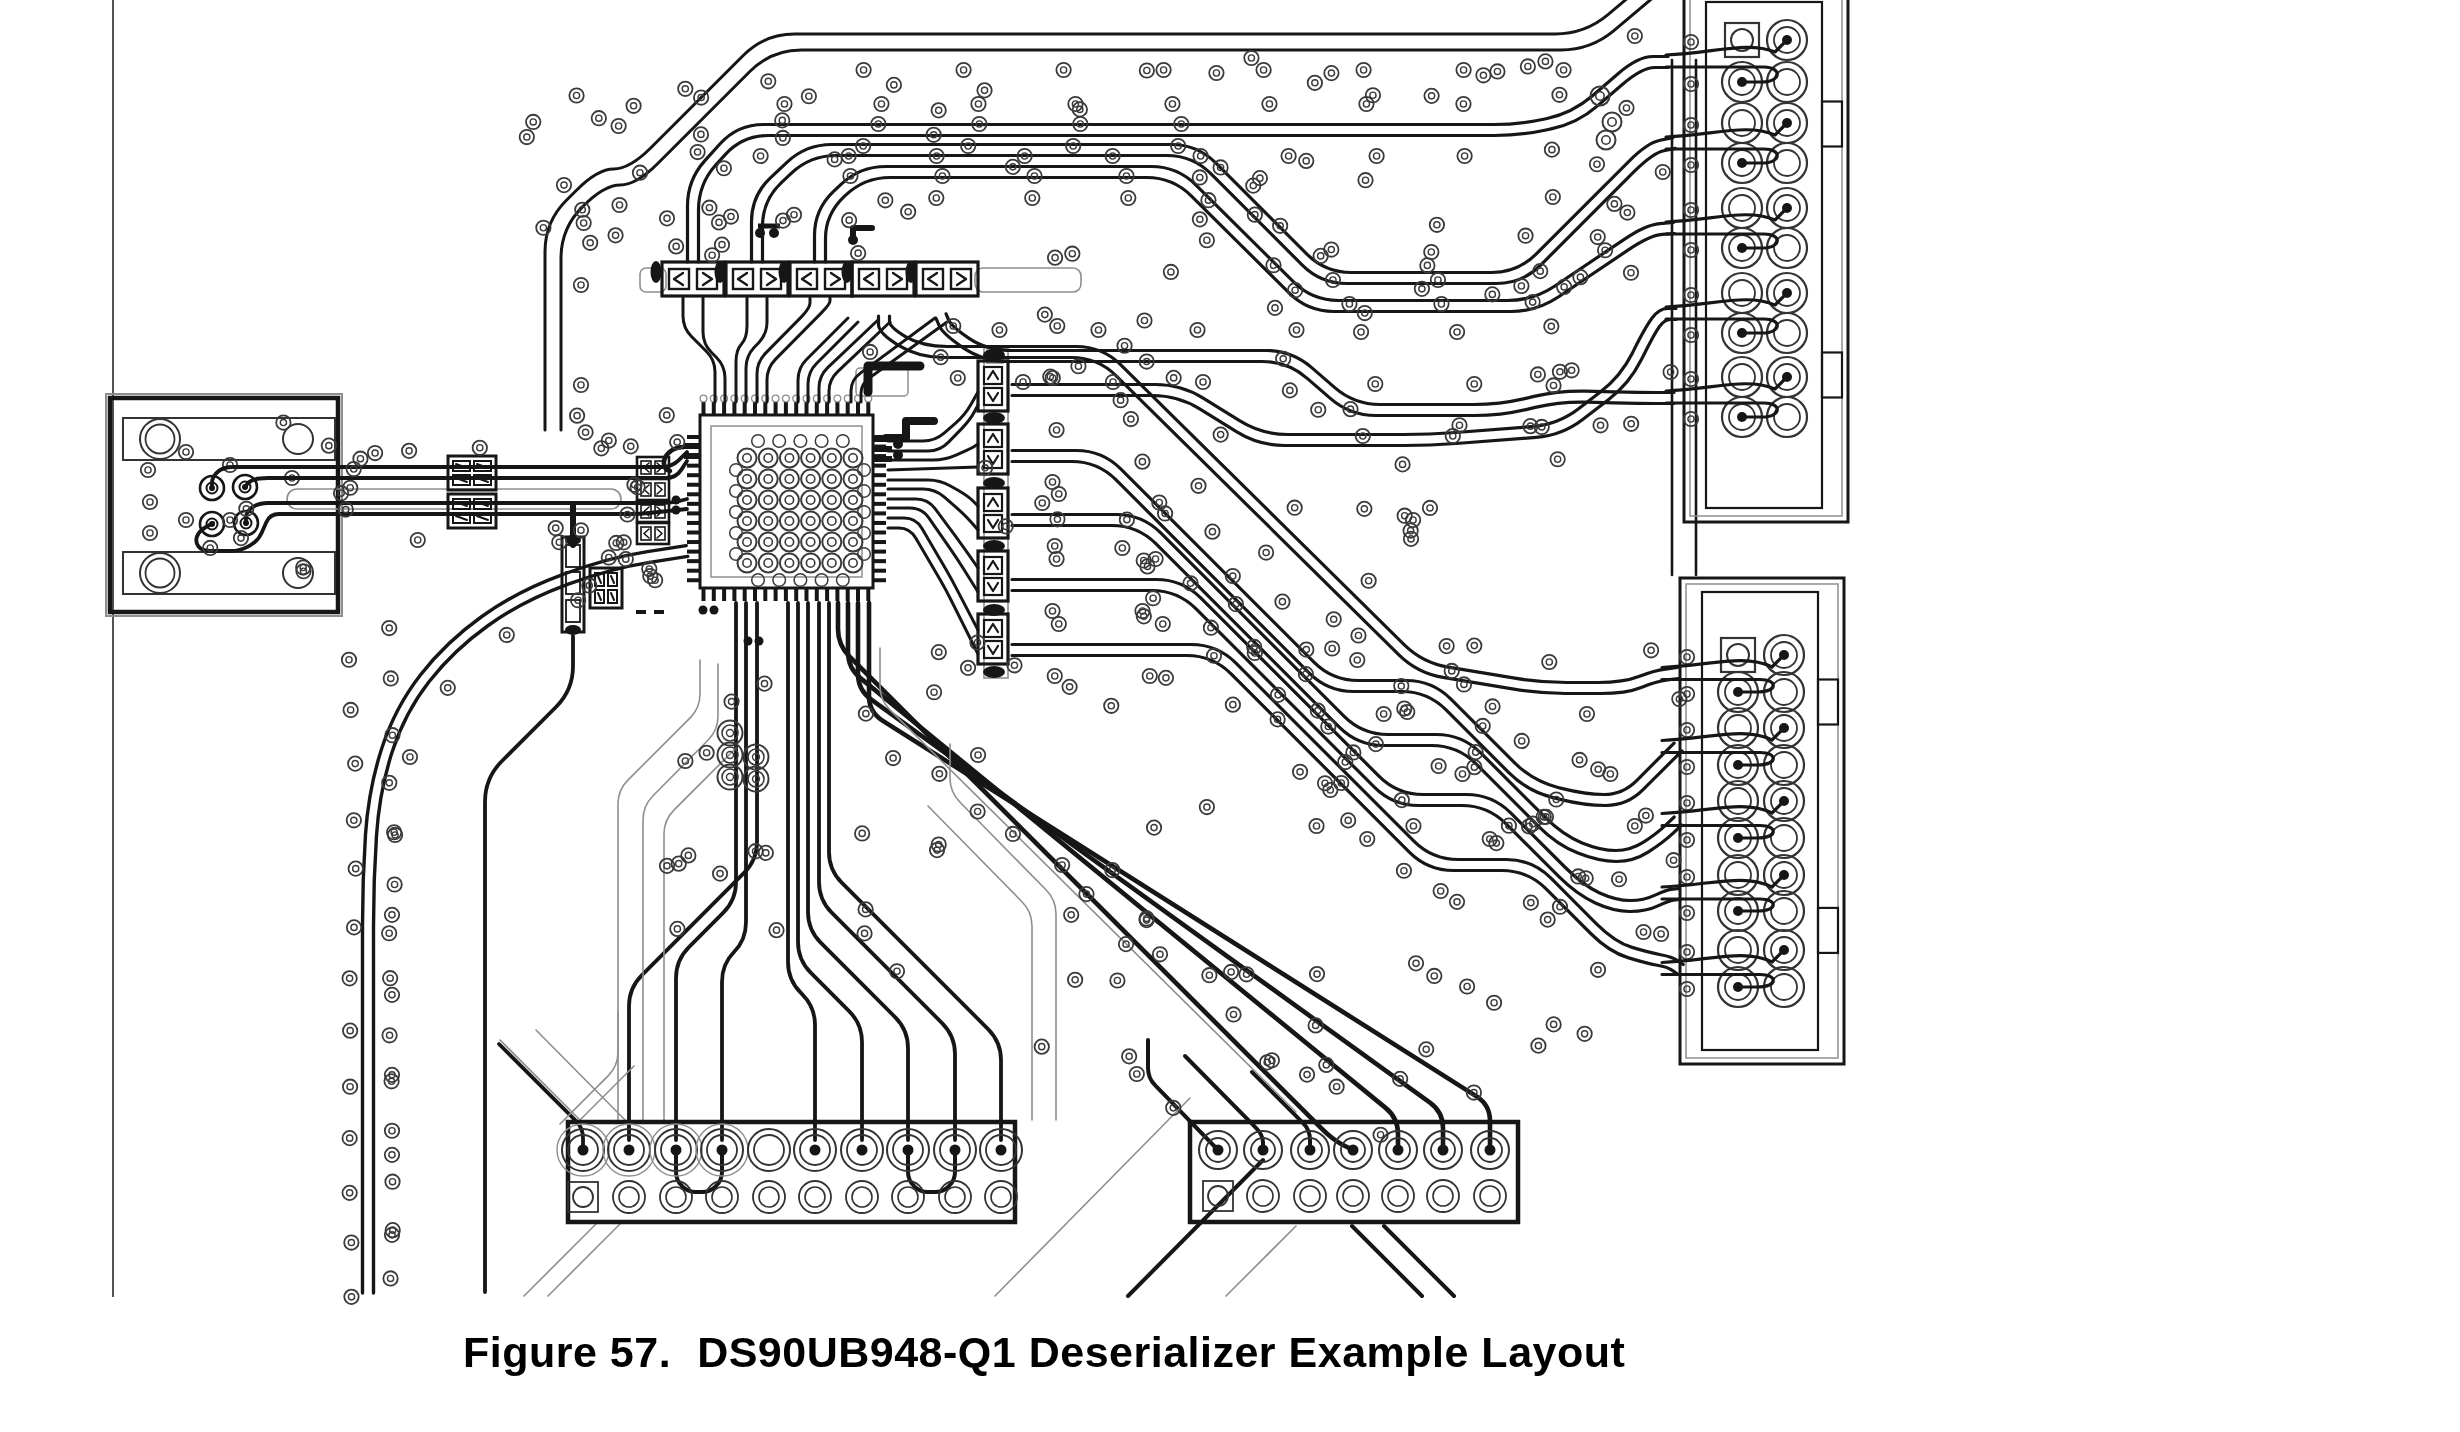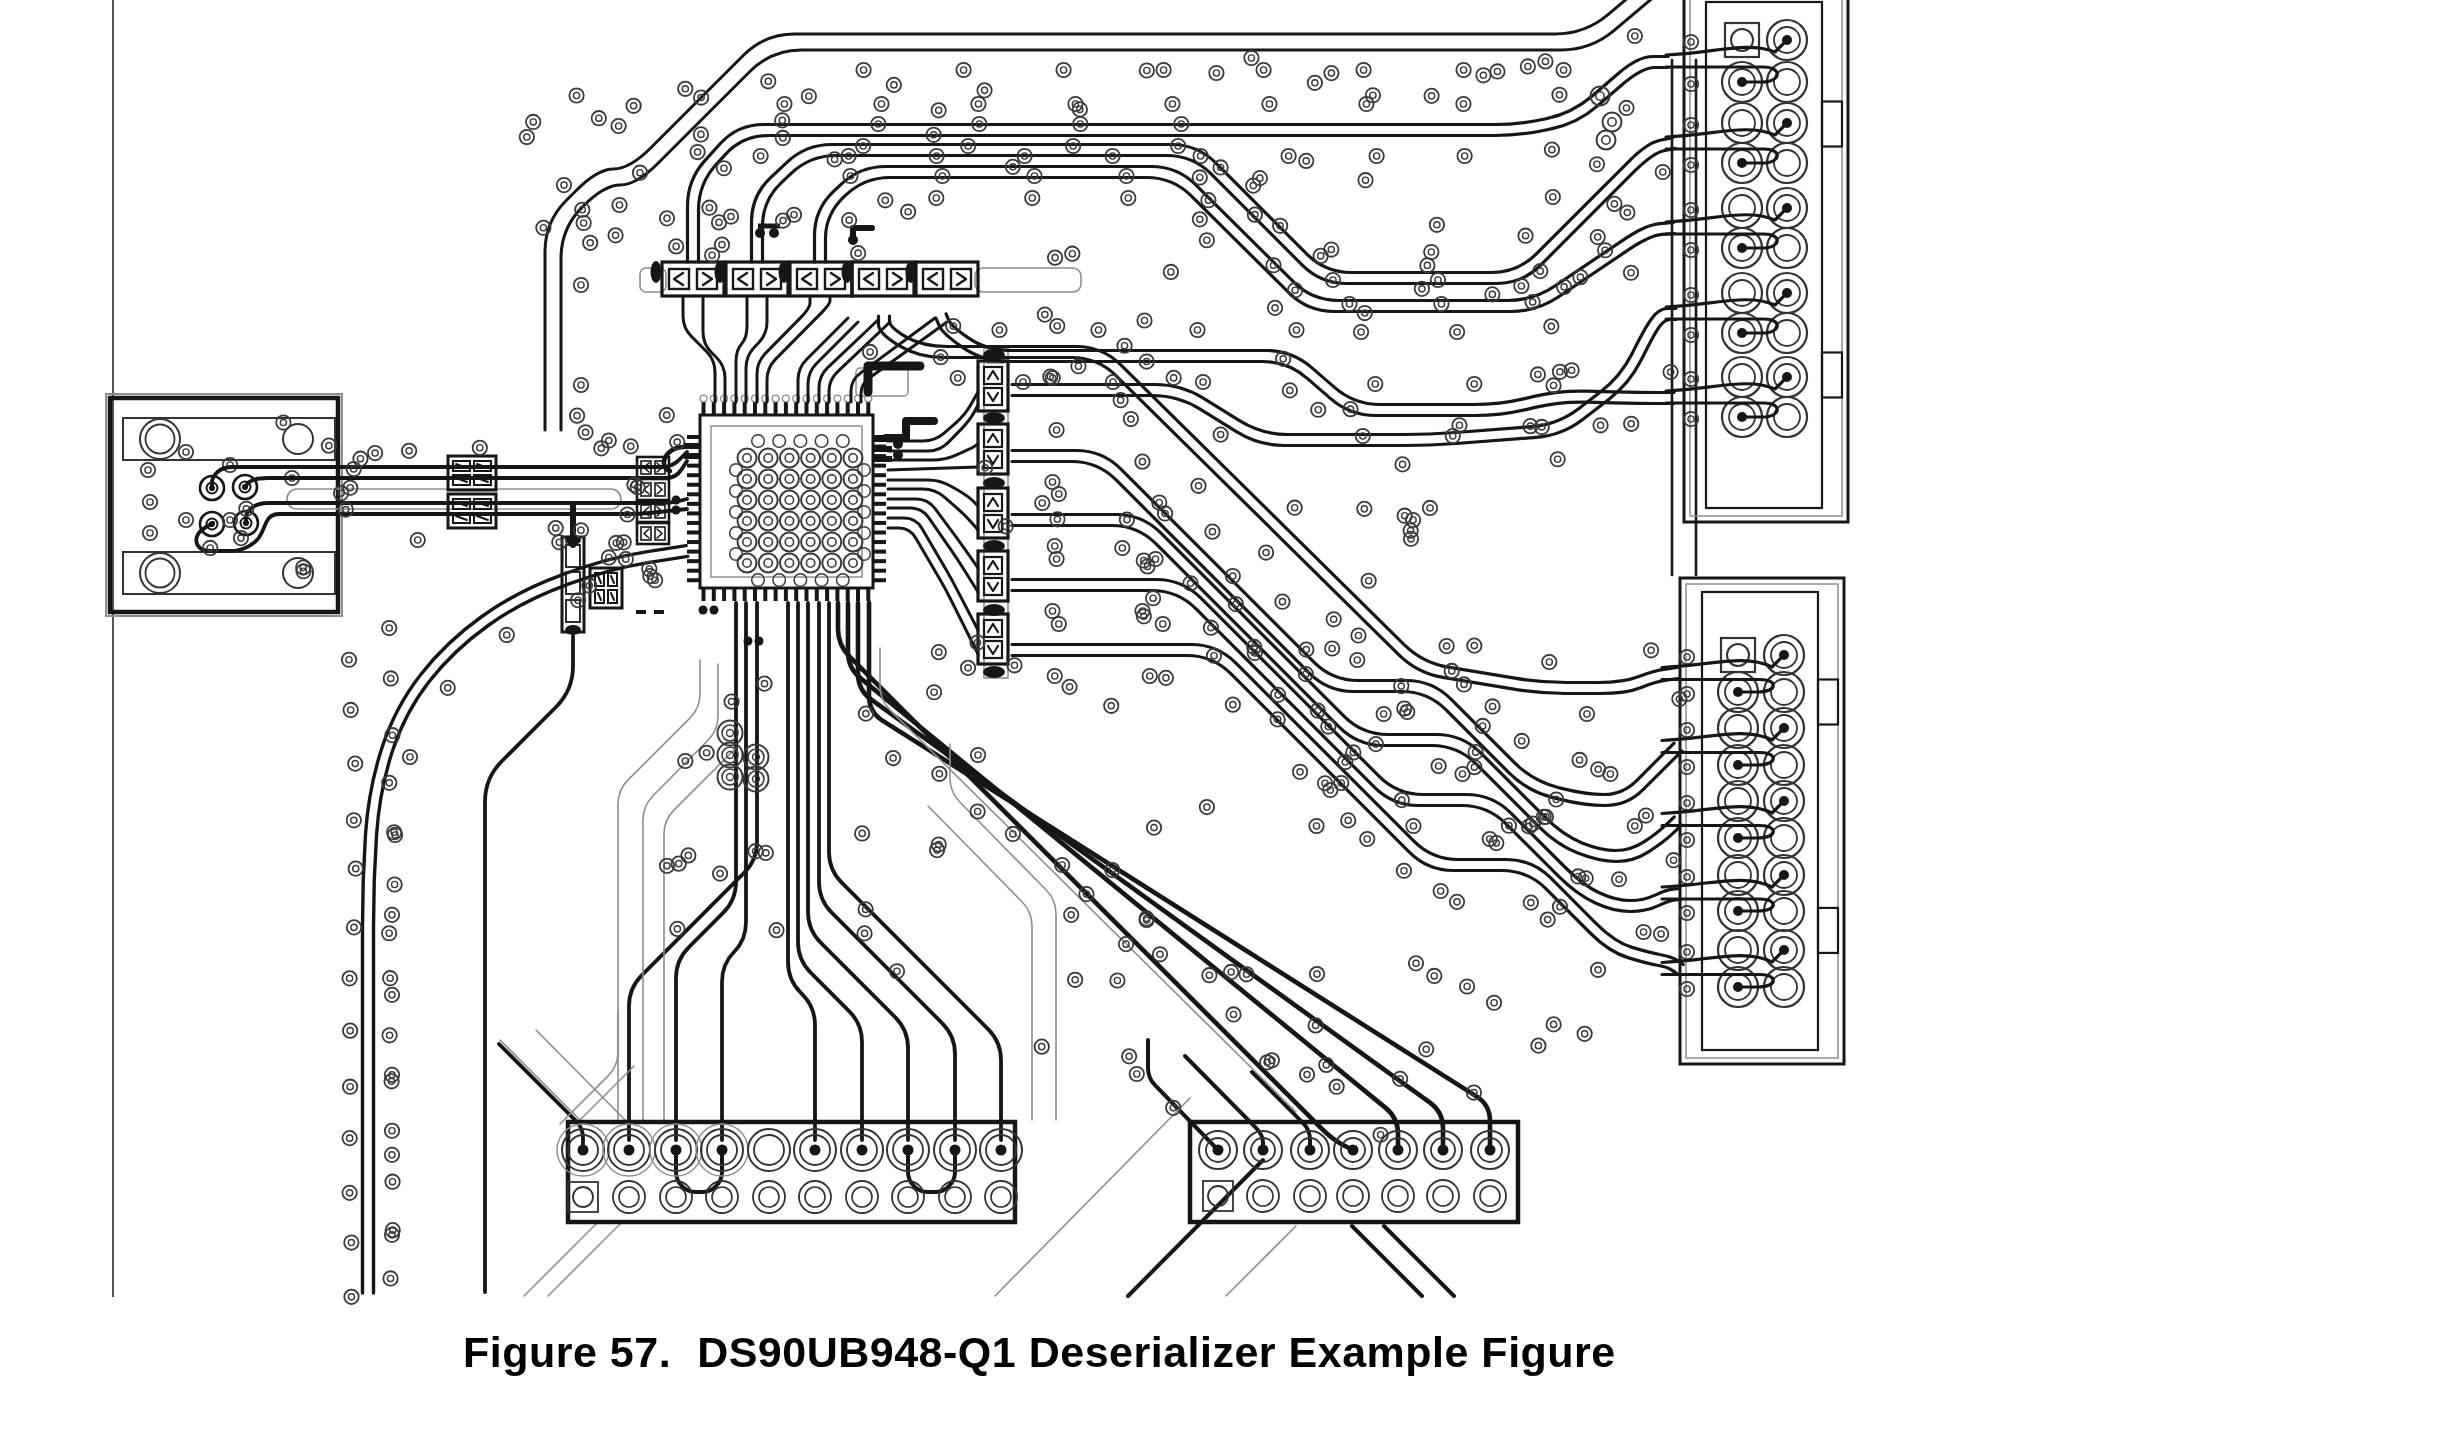--- a/index.html
+++ b/index.html
@@ -1663,15 +1663,15 @@
           <circle cx="756" cy="779" r="3.5" fill="none" stroke="#3a3a3a" stroke-width="1.4"></circle>
           <circle cx="1600" cy="96" r="9.5" fill="none" stroke="#3a3a3a" stroke-width="2"></circle>
           <circle cx="1600" cy="96" r="4.2" fill="none" stroke="#3a3a3a" stroke-width="1.6"></circle>
           <circle cx="1612" cy="122" r="9.5" fill="none" stroke="#3a3a3a" stroke-width="2"></circle>
           <circle cx="1612" cy="122" r="4.2" fill="none" stroke="#3a3a3a" stroke-width="1.6"></circle>
           <circle cx="1606" cy="140" r="9.5" fill="none" stroke="#3a3a3a" stroke-width="2"></circle>
           <circle cx="1606" cy="140" r="4.2" fill="none" stroke="#3a3a3a" stroke-width="1.6"></circle>
         </g>
       </svg></div>
   <div class="caption">
-    <span class="cap-label">Figure 57.</span><span>DS90UB948-Q1 Deserializer Example Figure</span>
+    <span class="cap-label">Figure 57.</span><span>DS90UB948-Q1 Deserializer Example Layout</span>
   </div>
 </div>
 
 </body></html>

